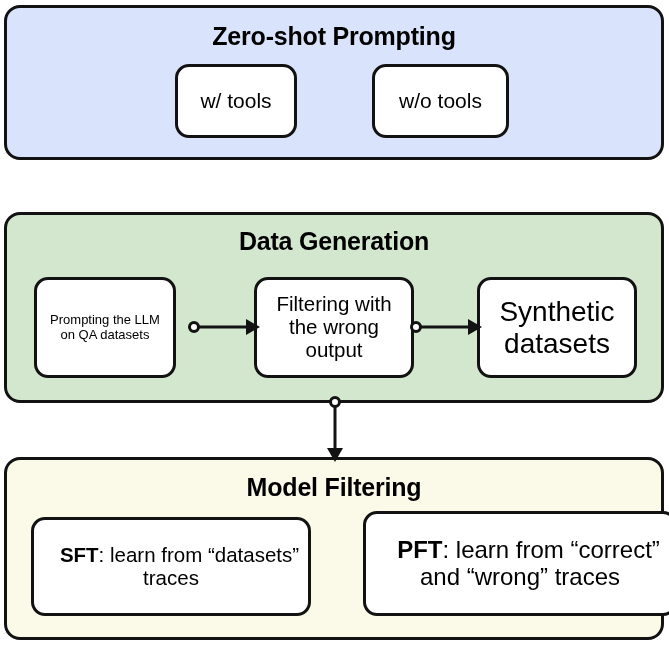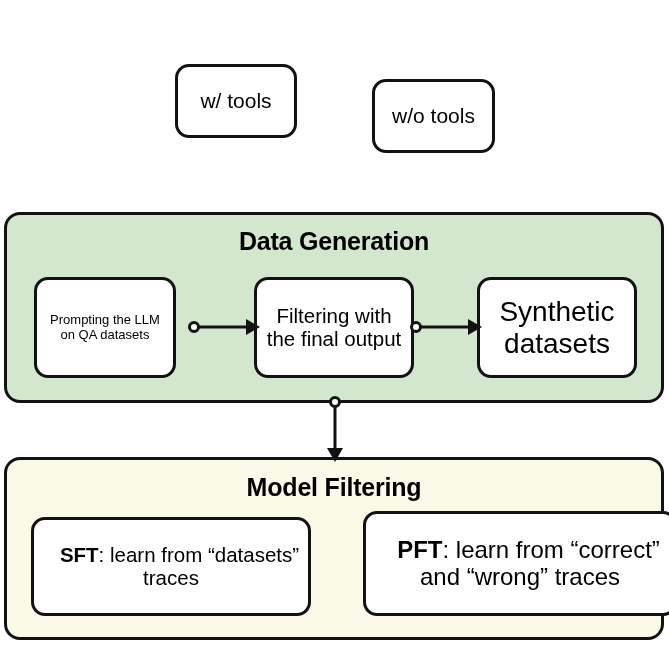--- a/index.html
+++ b/index.html
@@ -71,21 +71,21 @@
     font-size: 21px;
     line-height: 1.12;
     color: #000000;
     padding: 2px 6px;
   }
   .node .txt { display: block; width: 100%; }
   .node b { font-weight: bold; margin-left: 17px; }
 
   
   #node-w-tools   { left: 175px; top: 64px;  width: 122px; height: 74px; }
-  #node-wo-tools  { left: 372px; top: 64px;  width: 123px; height: 74px; margin-top: 15px; }
+  #node-wo-tools  { left: 372px; top: 64px;  width: 137px; height: 74px; }
 
   
   #node-prompting { left: 34px;  top: 277px; width: 142px; height: 101px; font-size: 13px; }
   #node-filtering { left: 254px; top: 277px; width: 160px; height: 101px; font-size: 20.5px; }
   #node-synthetic { left: 477px; top: 277px; width: 160px; height: 101px; font-size: 28px; }
 
   
   #node-sft { left: 31px;  top: 517px; width: 280px; height: 99px; font-size: 20.5px; }
   #node-pft { left: 363px; top: 511px; width: 314px; height: 105px; font-size: 24px; }
 
@@ -93,39 +93,42 @@
   .connector { position: absolute; }
   #conn-prompt-filter { left: 188px; top: 312px; width: 72px; height: 30px; }
   #conn-filter-synth  { left: 410px; top: 312px; width: 72px; height: 30px; }
   #conn-datagen-train { left: 320px; top: 396px; width: 30px; height: 66px; }
 </style>
 </head>
 <body>
 
 <div class="diagram">
 
+  <div class="panel" id="panel-zeroshot">
+    <div class="panel-title" style="top:14px;">Zero-shot Prompting</div>
+  </div>
 
   <div class="node" id="node-w-tools">
     <span class="txt">w/ tools</span>
   </div>
 
   <div class="node" id="node-wo-tools">
     <span class="txt">w/o tools</span>
   </div>
 
   <div class="panel" id="panel-datagen">
     <div class="panel-title" style="top:12px;">Data Generation</div>
   </div>
 
   <div class="node" id="node-prompting">
     <span class="txt">Prompting the LLM on QA datasets</span>
   </div>
 
   <div class="node" id="node-filtering">
-    <span class="txt">Filtering with the final output</span>
+    <span class="txt">Filtering with the wrong output</span>
   </div>
 
   <div class="node" id="node-synthetic">
     <span class="txt">Synthetic datasets</span>
   </div>
 
   <svg class="connector" id="conn-prompt-filter" viewBox="0 0 72 30">
     <line x1="9" y1="15" x2="58" y2="15" stroke="#121212" stroke-width="3"></line>
     <circle cx="6" cy="15" r="4.5" fill="#ffffff" stroke="#121212" stroke-width="3"></circle>
     <polygon points="58,7 72,15 58,23" fill="#121212"></polygon>

